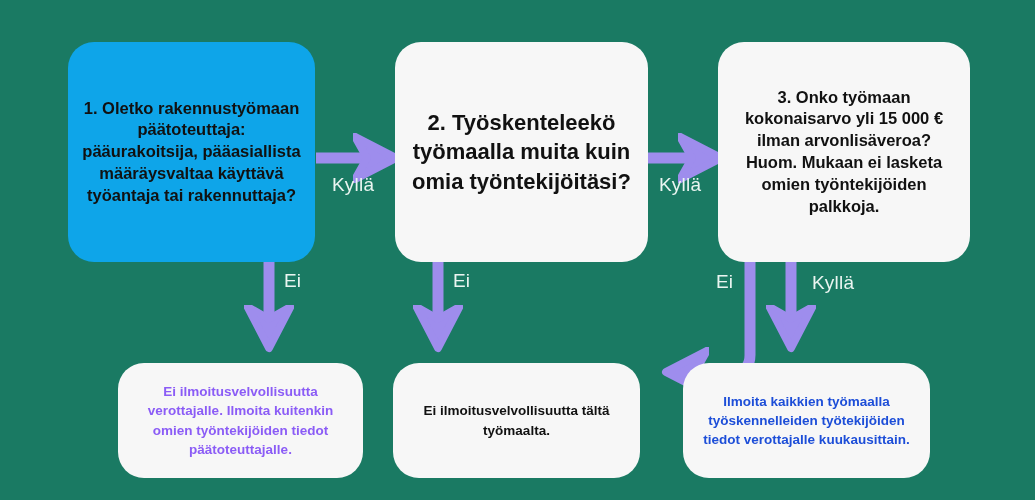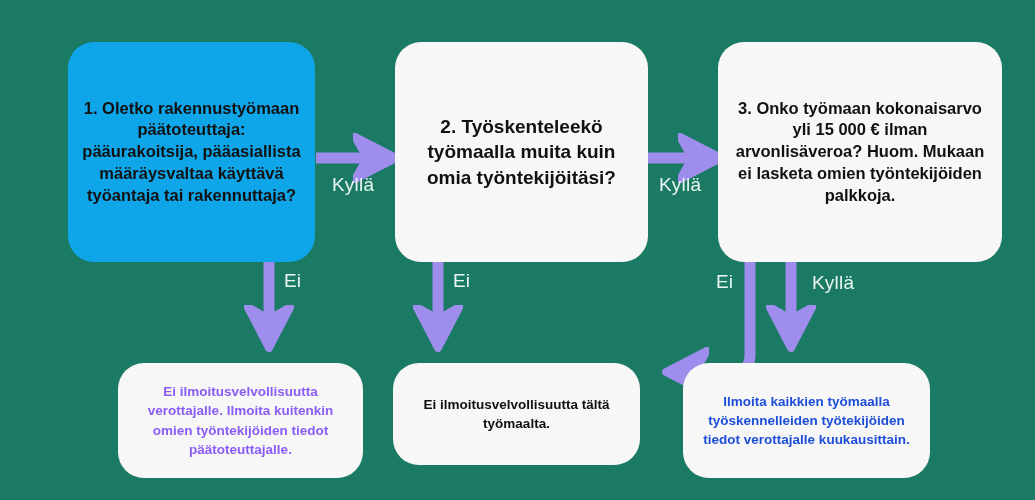--- a/index.html
+++ b/index.html
@@ -29,28 +29,28 @@
     line-height:1.32;
     white-space:pre-line;
     display:block;
     width:100%;
     padding:0 14px;
     box-sizing:border-box;
   }
   
   #q1{left:68px;  top:42px; width:247px; height:220px;}
   #q2{left:395px; top:42px; width:253px; height:220px;}
-  #q3{left:718px; top:42px; width:284px; height:220px;}
+  #q3{left:718px; top:42px; width:252px; height:220px;}
   #q1 .txt{font-size:16.5px;}
-  #q2 .txt{font-size:19px;}
+  #q2 .txt{font-size:22px;}
   #q3 .txt{font-size:16.5px;}
 
   
   #o1{left:118px; top:363px; width:245px; height:115px;}
-  #o2{left:393px; top:363px; width:247px; height:102px;}
+  #o2{left:393px; top:363px; width:247px; height:115px;}
   #o3{left:683px; top:363px; width:247px; height:115px;}
   #o1 .txt,#o2 .txt,#o3 .txt{font-size:13.5px;line-height:1.42;}
 
   
   #arrows{position:absolute;left:0;top:0;width:1035px;height:500px;z-index:2;}
   #arrowlabels{position:absolute;left:0;top:0;width:1035px;height:500px;z-index:4;text-decoration:underline;}
 
   .alabel{
     position:absolute;
     color:#eaf5f1;

